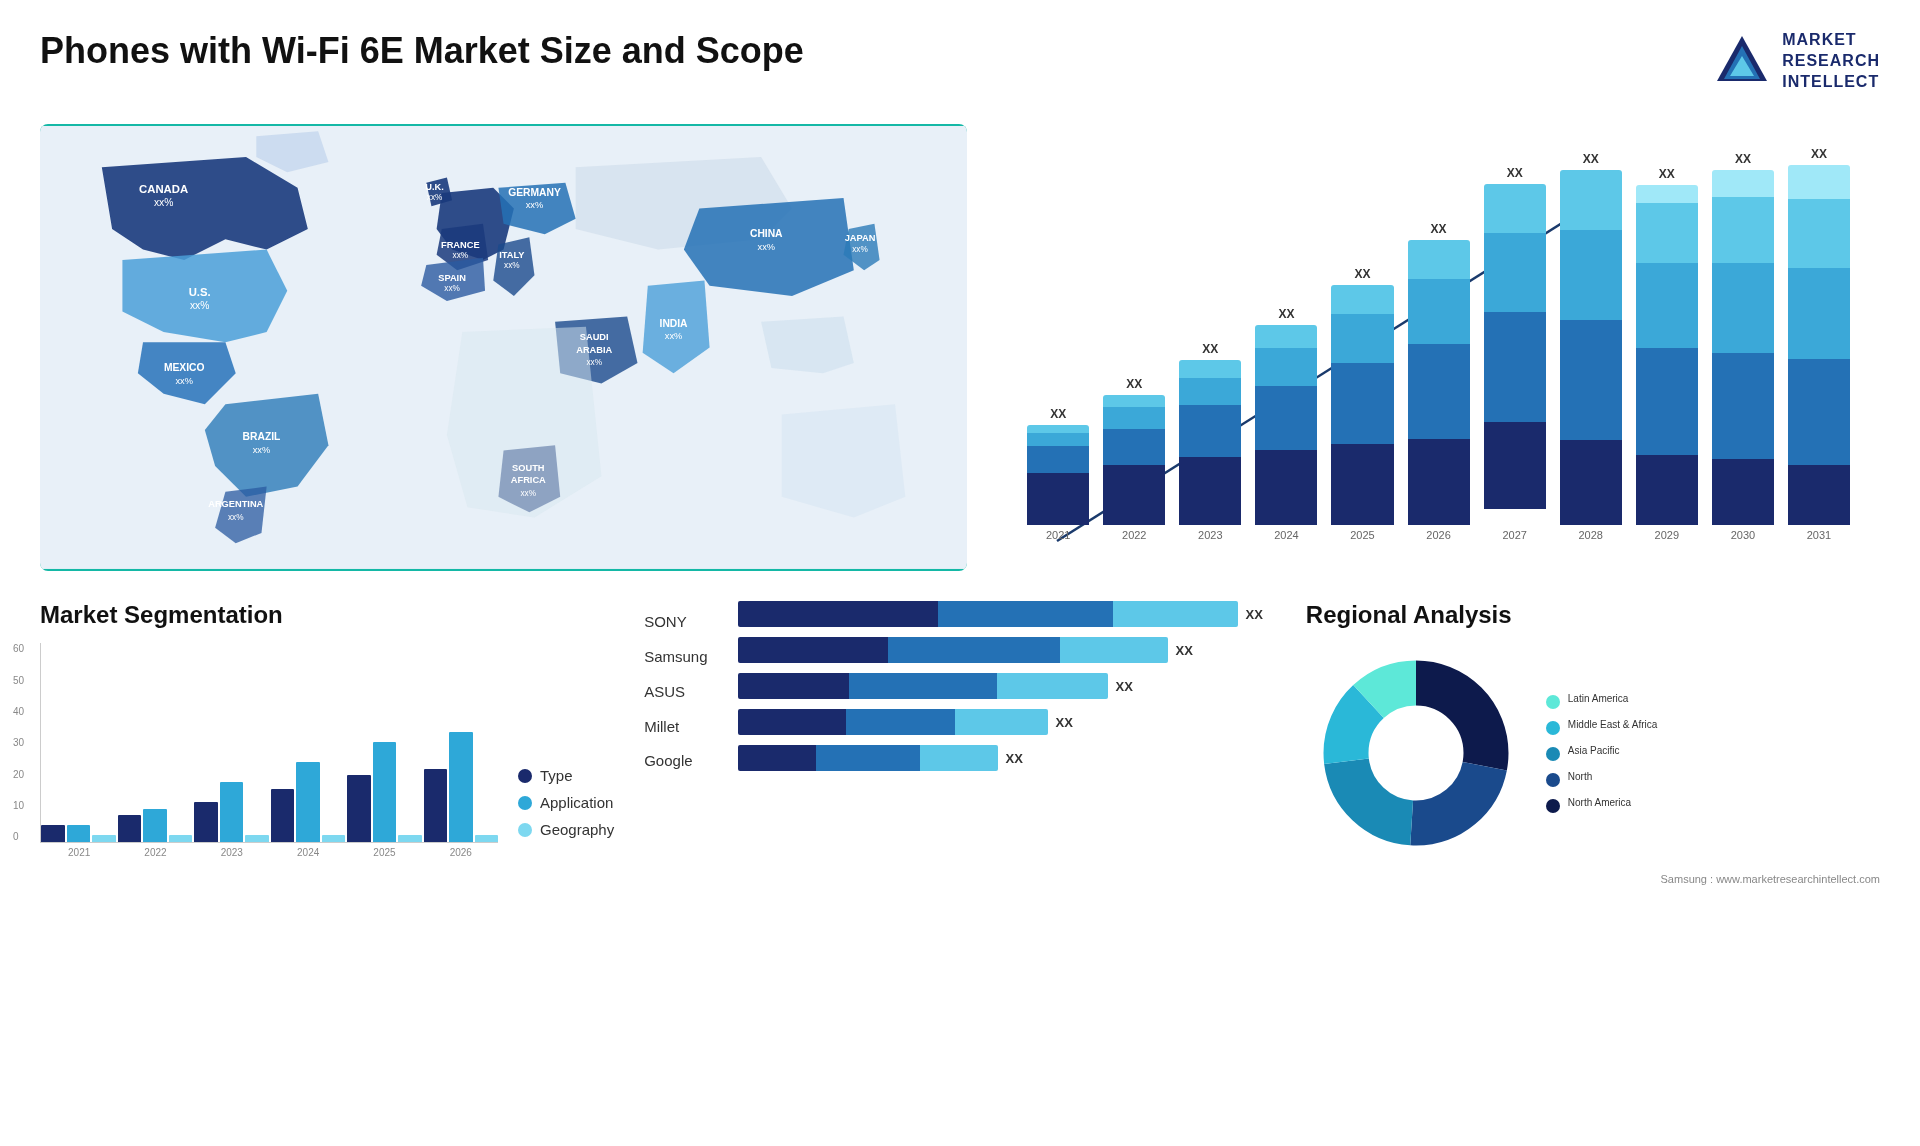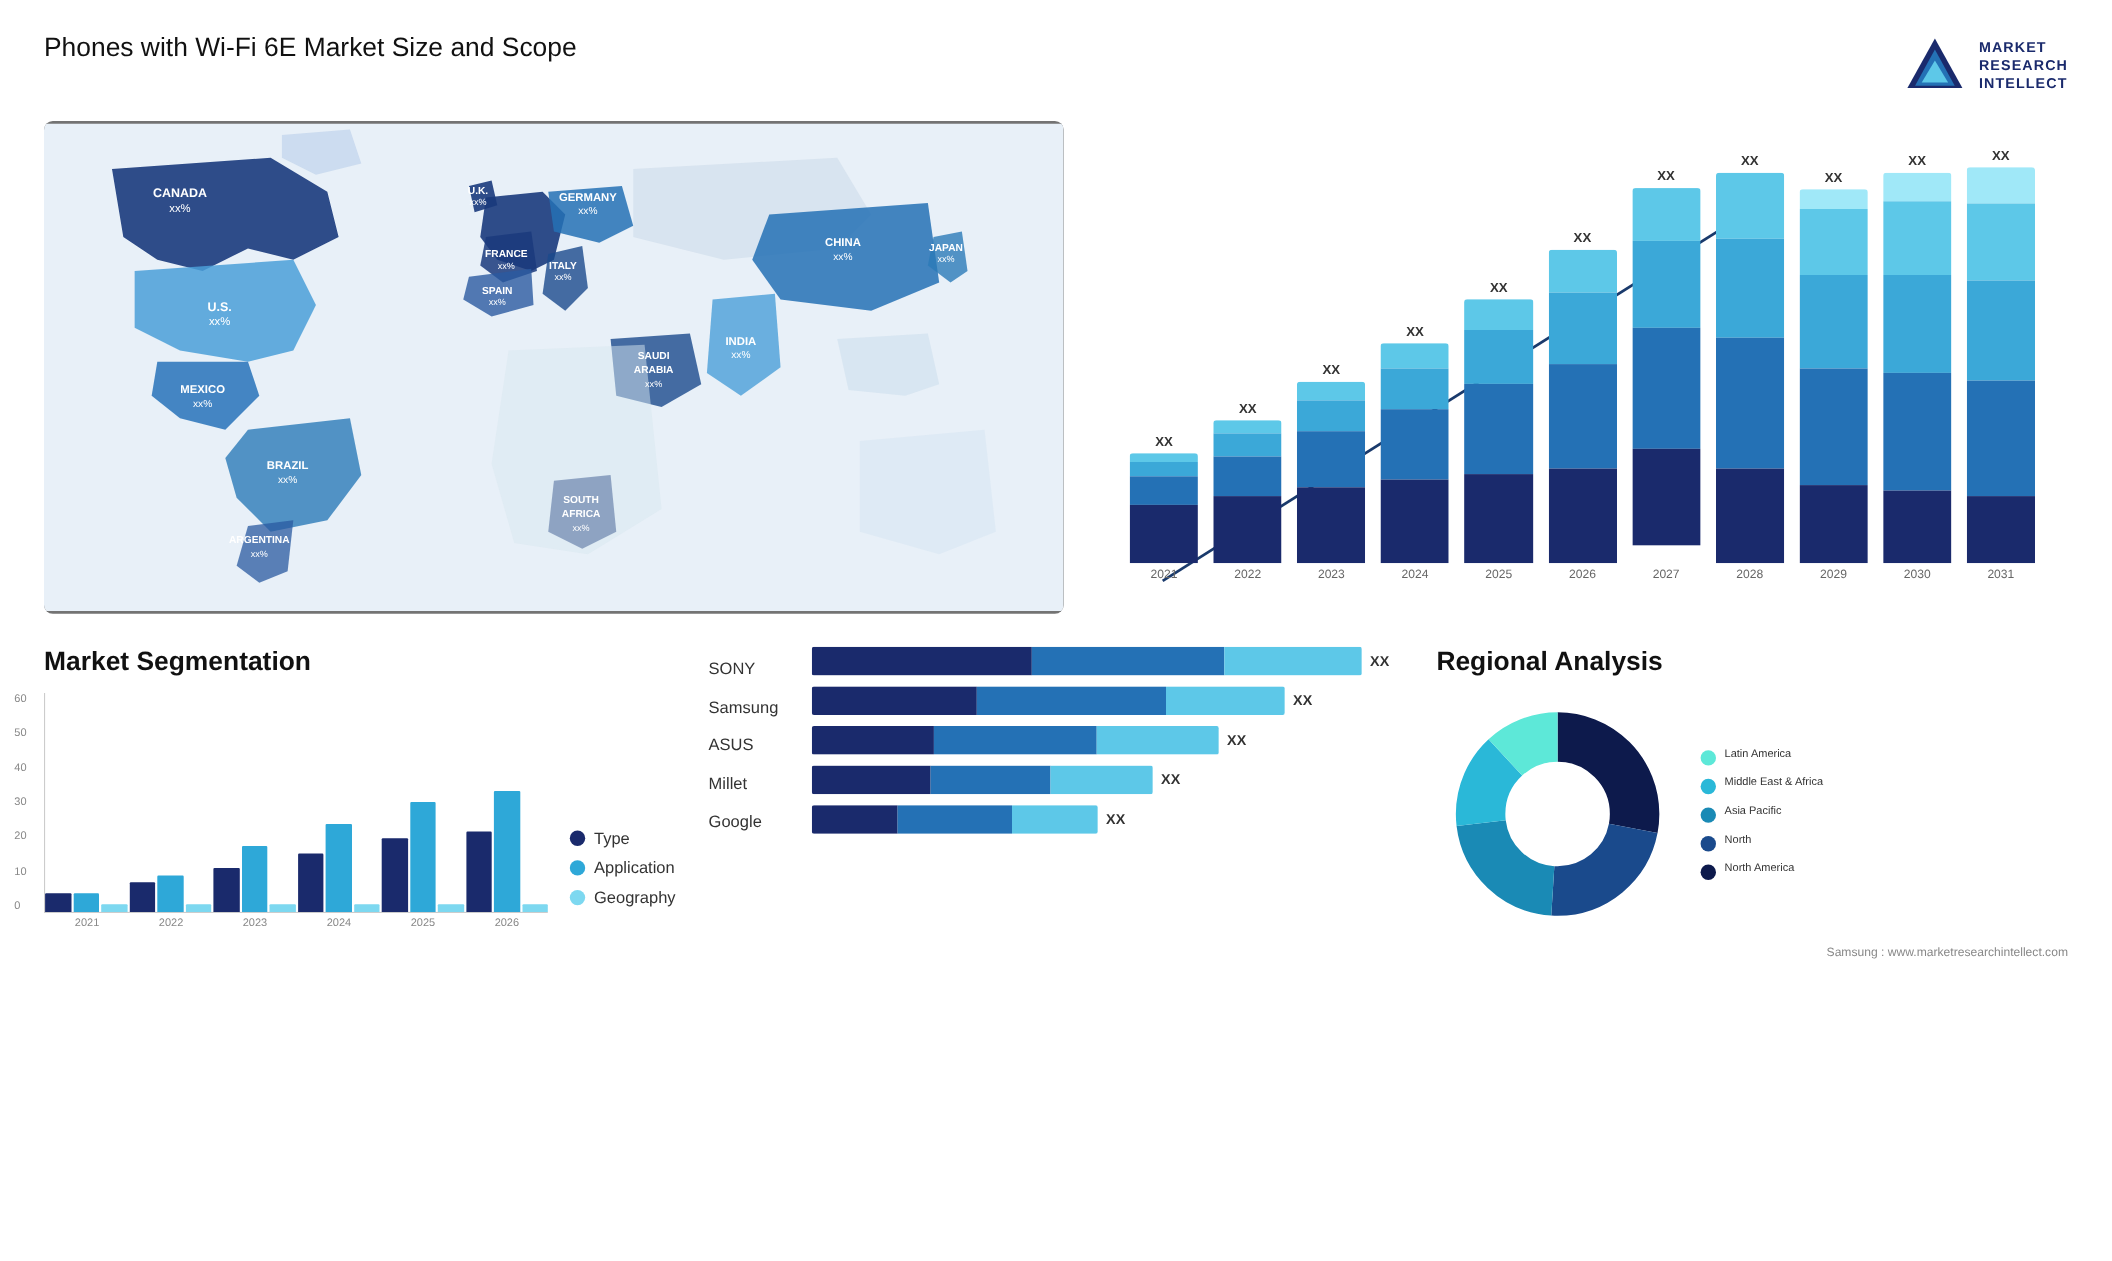--- a/index.html
+++ b/index.html
@@ -13,59 +13,60 @@
     }
 
     
     .header {
       display: flex;
       justify-content: space-between;
       align-items: flex-start;
       margin-bottom: 20px;
     }
     .page-title {
-      font-size: 24px;
-      font-weight: 400;
+      font-size: 36px;
+      font-weight: 700;
       color: #111;
       max-width: 900px;
     }
     .logo-area {
       display: flex;
       align-items: center;
       gap: 10px;
     }
     .logo-icon {
       width: 60px;
       height: 60px;
     }
     .logo-text {
-      font-size: 13px;
+      font-size: 16px;
       font-weight: 700;
       color: #1a2a6c;
       line-height: 1.3;
       text-transform: uppercase;
       letter-spacing: 1px;
     }
     .logo-text span { display: block; }
 
     
     .top-section {
       display: flex;
       gap: 30px;
       margin-bottom: 30px;
     }
 
     
     .map-container {
       flex: 1.1;
       min-height: 420px;
       position: relative;
-      background: #737373;
+      background: #14b8a6;
       border-radius: 8px;
       overflow: hidden;
+      margin-top: 12px;
     }
 
     
     .bar-chart-container {
       flex: 1;
       min-height: 420px;
       display: flex;
       flex-direction: column;
       justify-content: flex-end;
       padding: 20px 20px 10px;

